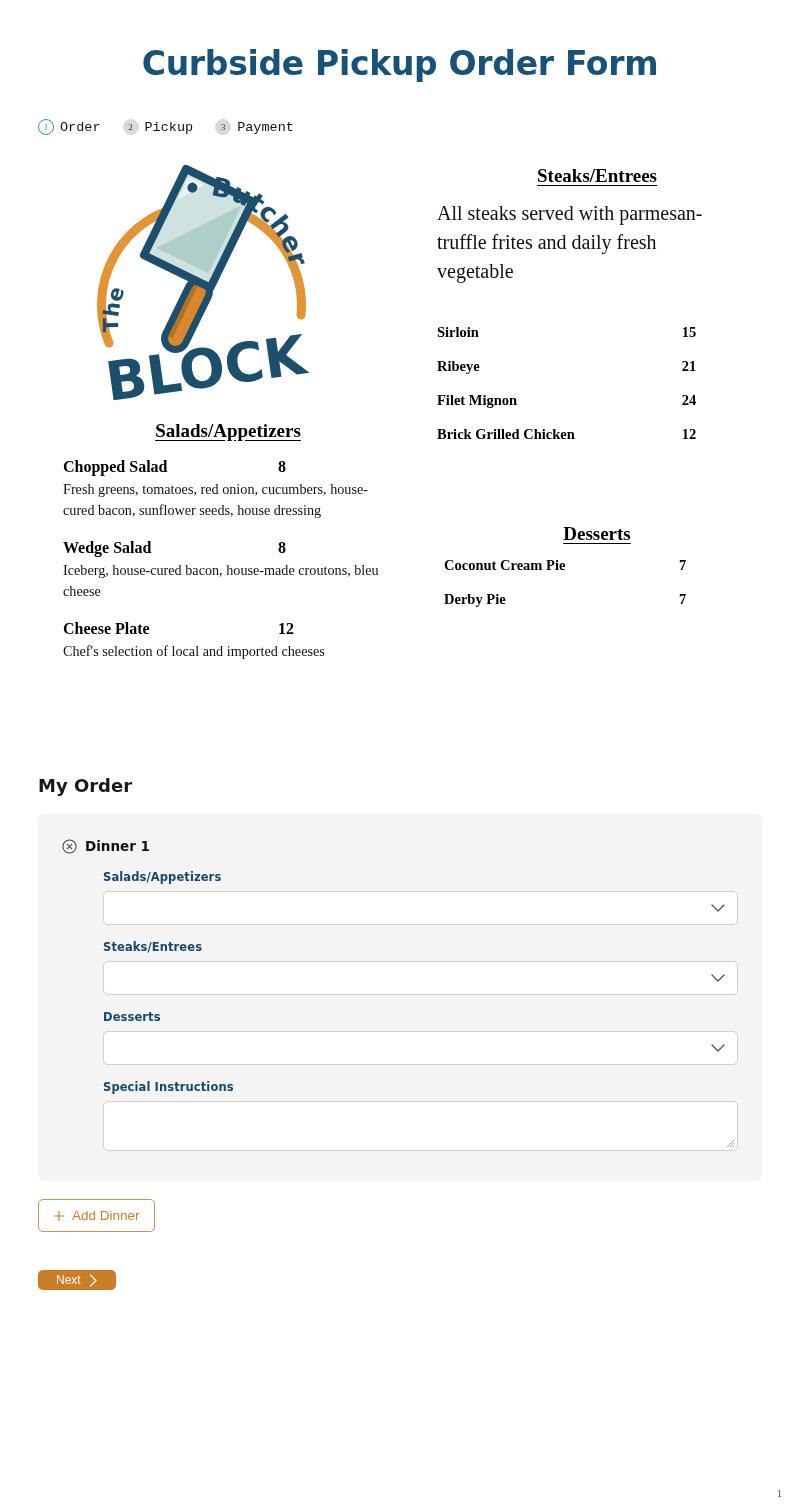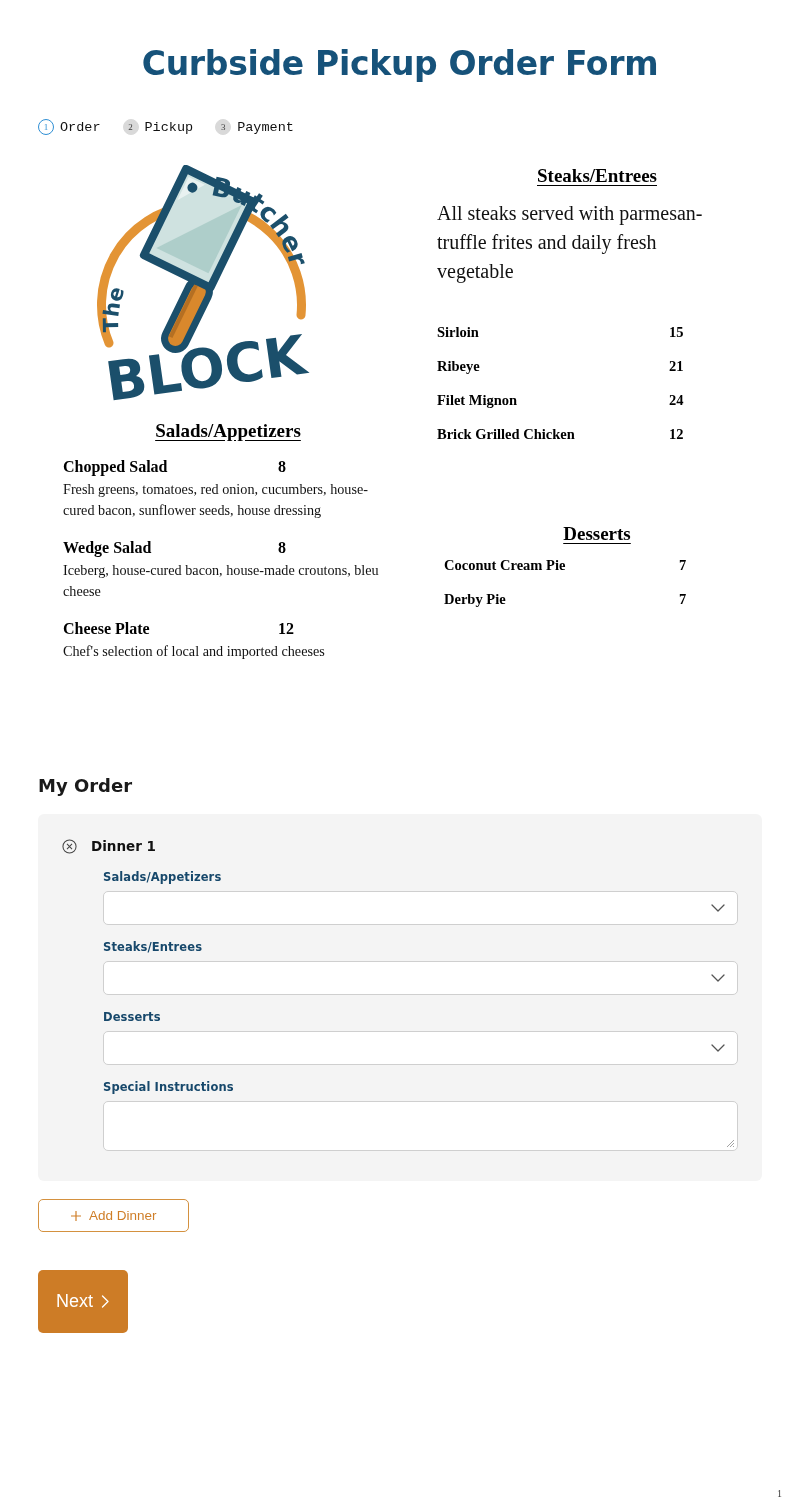--- a/index.html
+++ b/index.html
@@ -137,21 +137,21 @@
 
   .entree-row {
     display: flex;
     font-family: "Liberation Serif", serif;
     font-size: 14.5px;
     font-weight: bold;
     color: #000;
     margin-bottom: 17px;
   }
   .entree-name { width: 232px; flex: none; }
-  .entree-price { width: 40px; }
+  .entree-price { width: 40px; text-align: center; }
 
   .desserts-block { margin-top: 80px; }
   .dessert-row {
     display: flex;
     font-family: "Liberation Serif", serif;
     font-size: 14.5px;
     font-weight: bold;
     color: #000;
     margin-bottom: 17px;
     padding-left: 7px;
@@ -169,21 +169,21 @@
     font-family: "DejaVu Sans", sans-serif;
   }
   .order-card {
     background: #f4f4f4;
     border-radius: 6px;
     padding: 24px 24px 30px 24px;
   }
   .dinner-head {
     display: flex;
     align-items: center;
-    gap: 14px;
+    gap: 8px;
     margin-bottom: 16px;
   }
   .remove-icon {
     width: 15px;
     height: 15px;
     flex: none;
     display: block;
   }
   .dinner-label {
     font-size: 13.5px;
@@ -231,36 +231,36 @@
   .add-dinner {
     margin-top: 18px;
     display: inline-flex;
     align-items: center;
     gap: 7px;
     border: 1px solid #d4913f;
     border-radius: 5px;
     background: #ffffff;
     color: #cf7e28;
     font-size: 13.5px;
-    padding: 8px 31px;
+    padding: 8px 14px;
     cursor: pointer;
   }
   .plus-icon { width: 12px; height: 12px; display:block; }
 
   .next-btn {
     margin-top: 38px;
     display: inline-flex;
     align-items: center;
     gap: 8px;
     background: #cd7c26;
     color: #ffffff;
     border: none;
     border-radius: 5px;
-    font-size: 18px;
-    padding: 21px 18px;
+    font-size: 12px;
+    padding: 3px 18px;
     cursor: pointer;
   }
   .chev-right { width: 9px; height: 13px; display:block; }
 
   .page-number {
     position: absolute;
     right: 18px;
     bottom: 10px;
     font-family: "Liberation Serif", serif;
     font-size: 10px;

